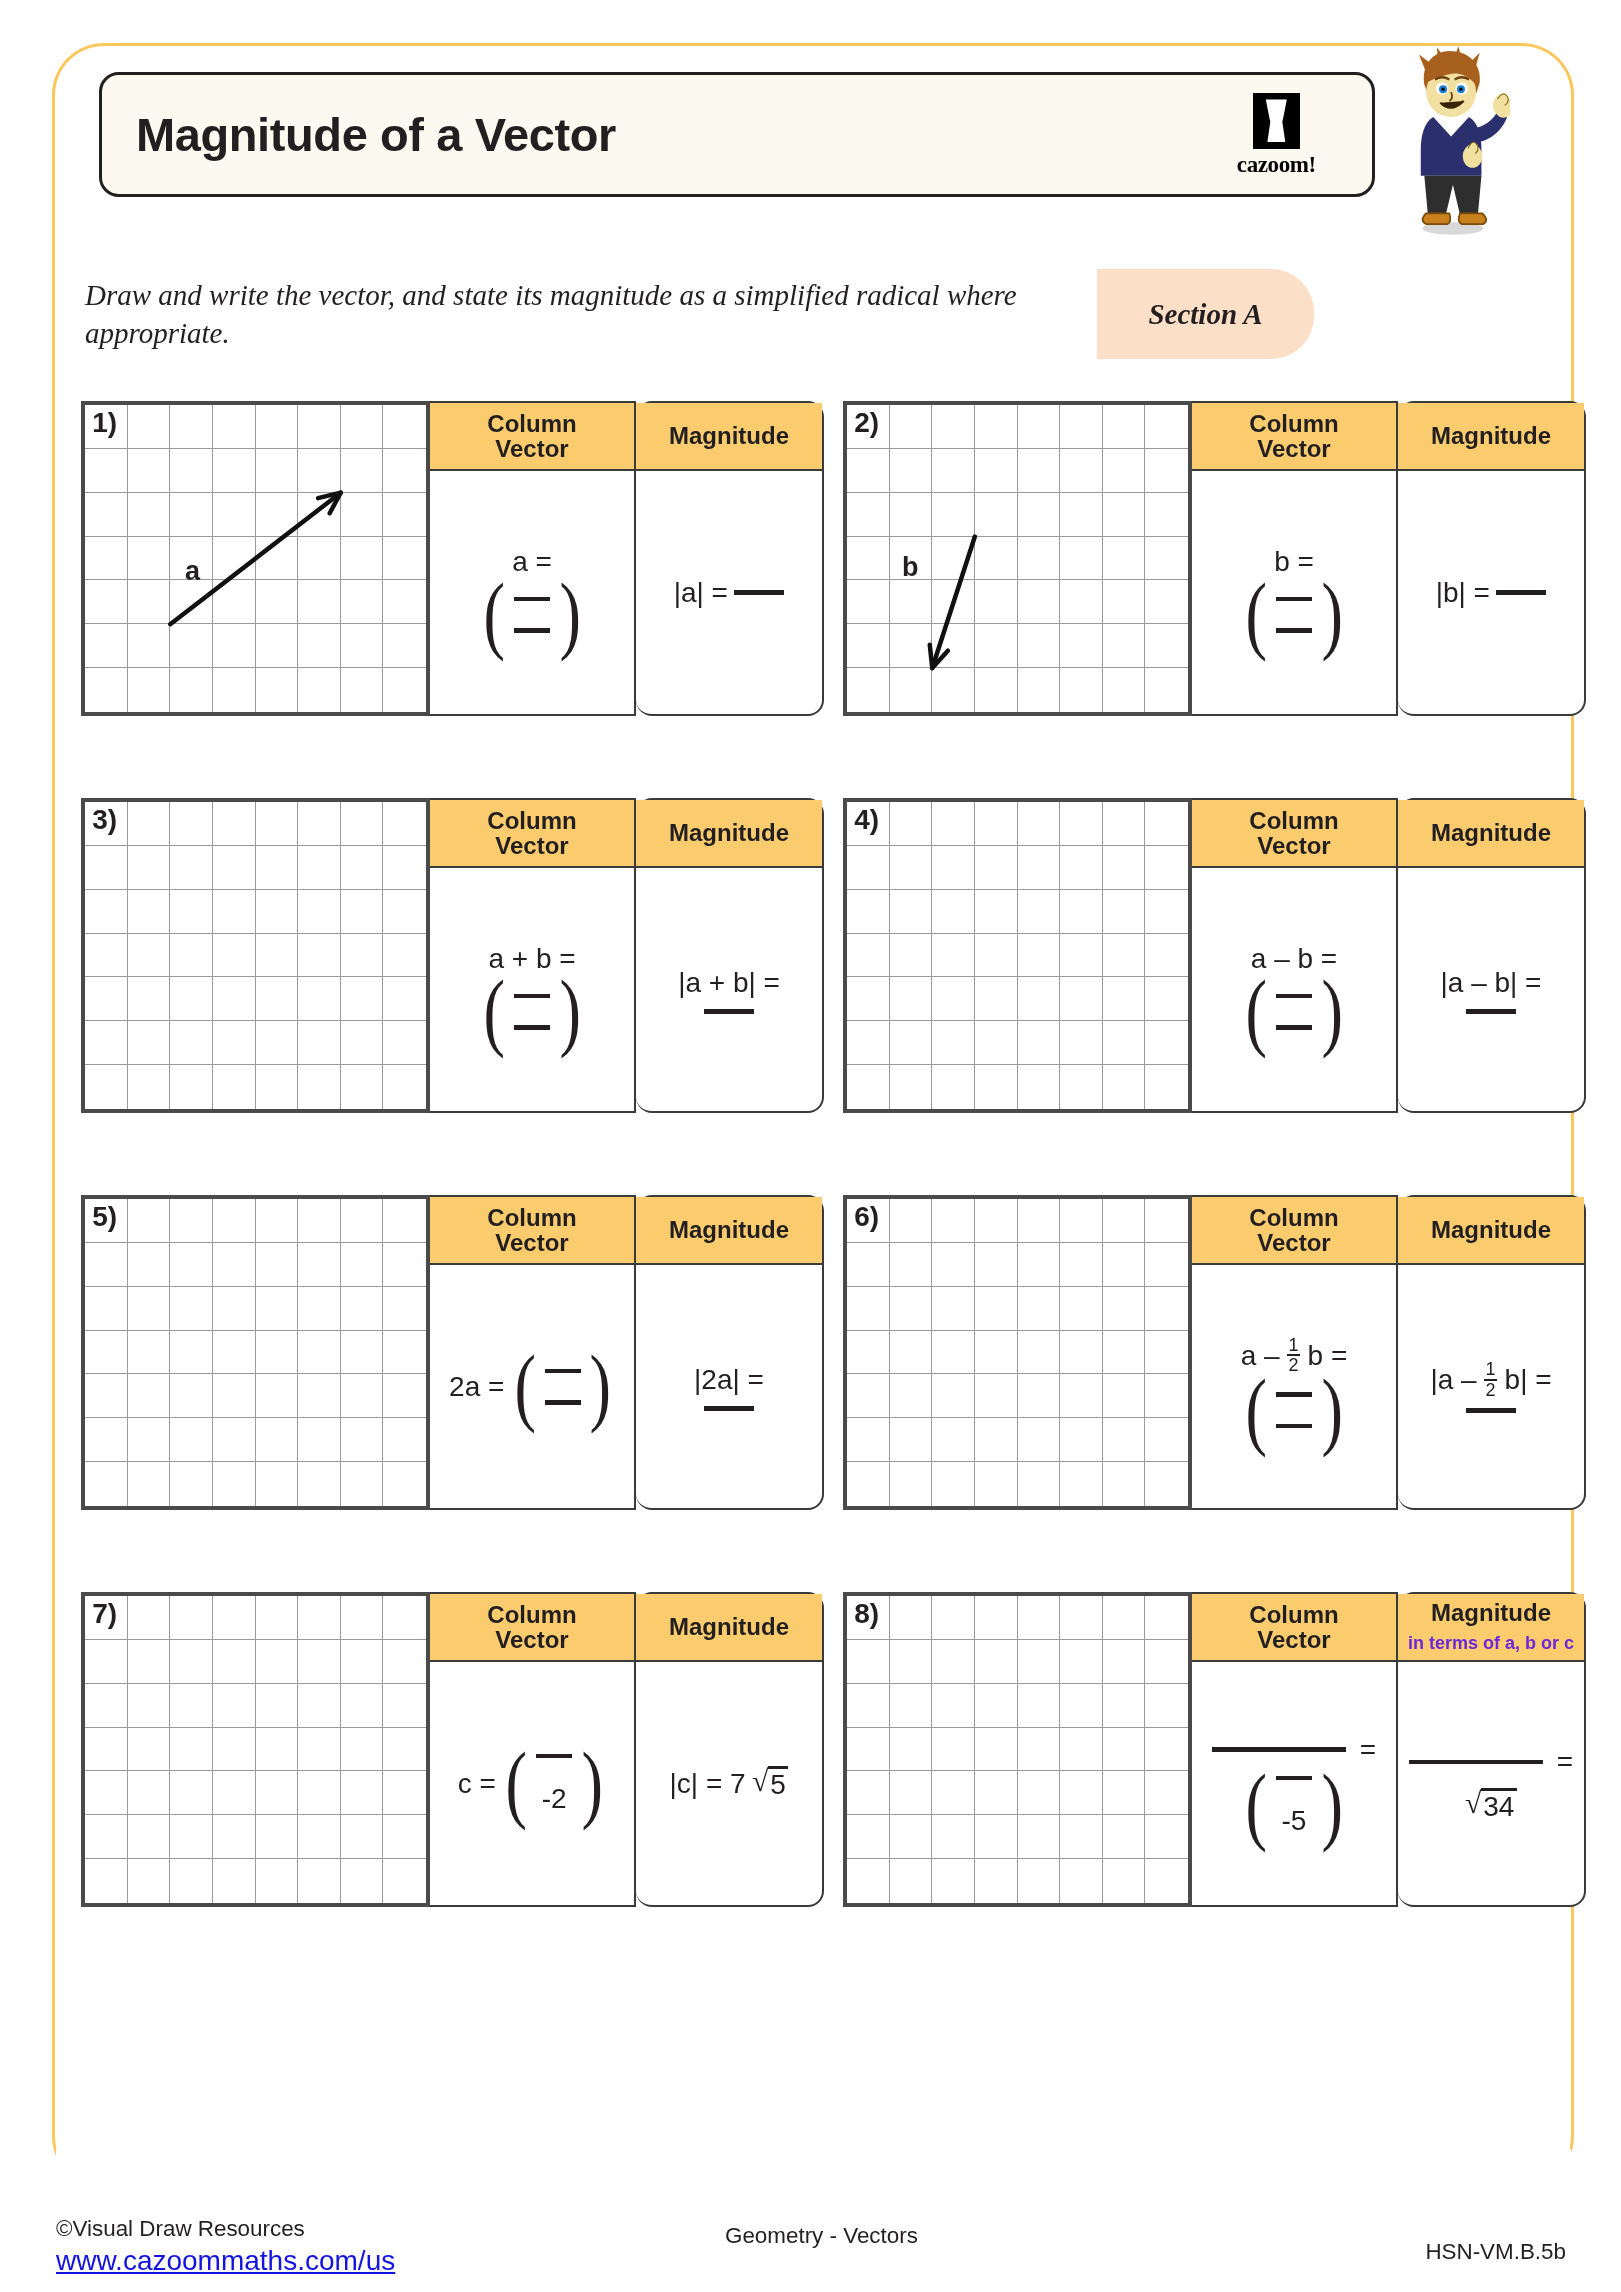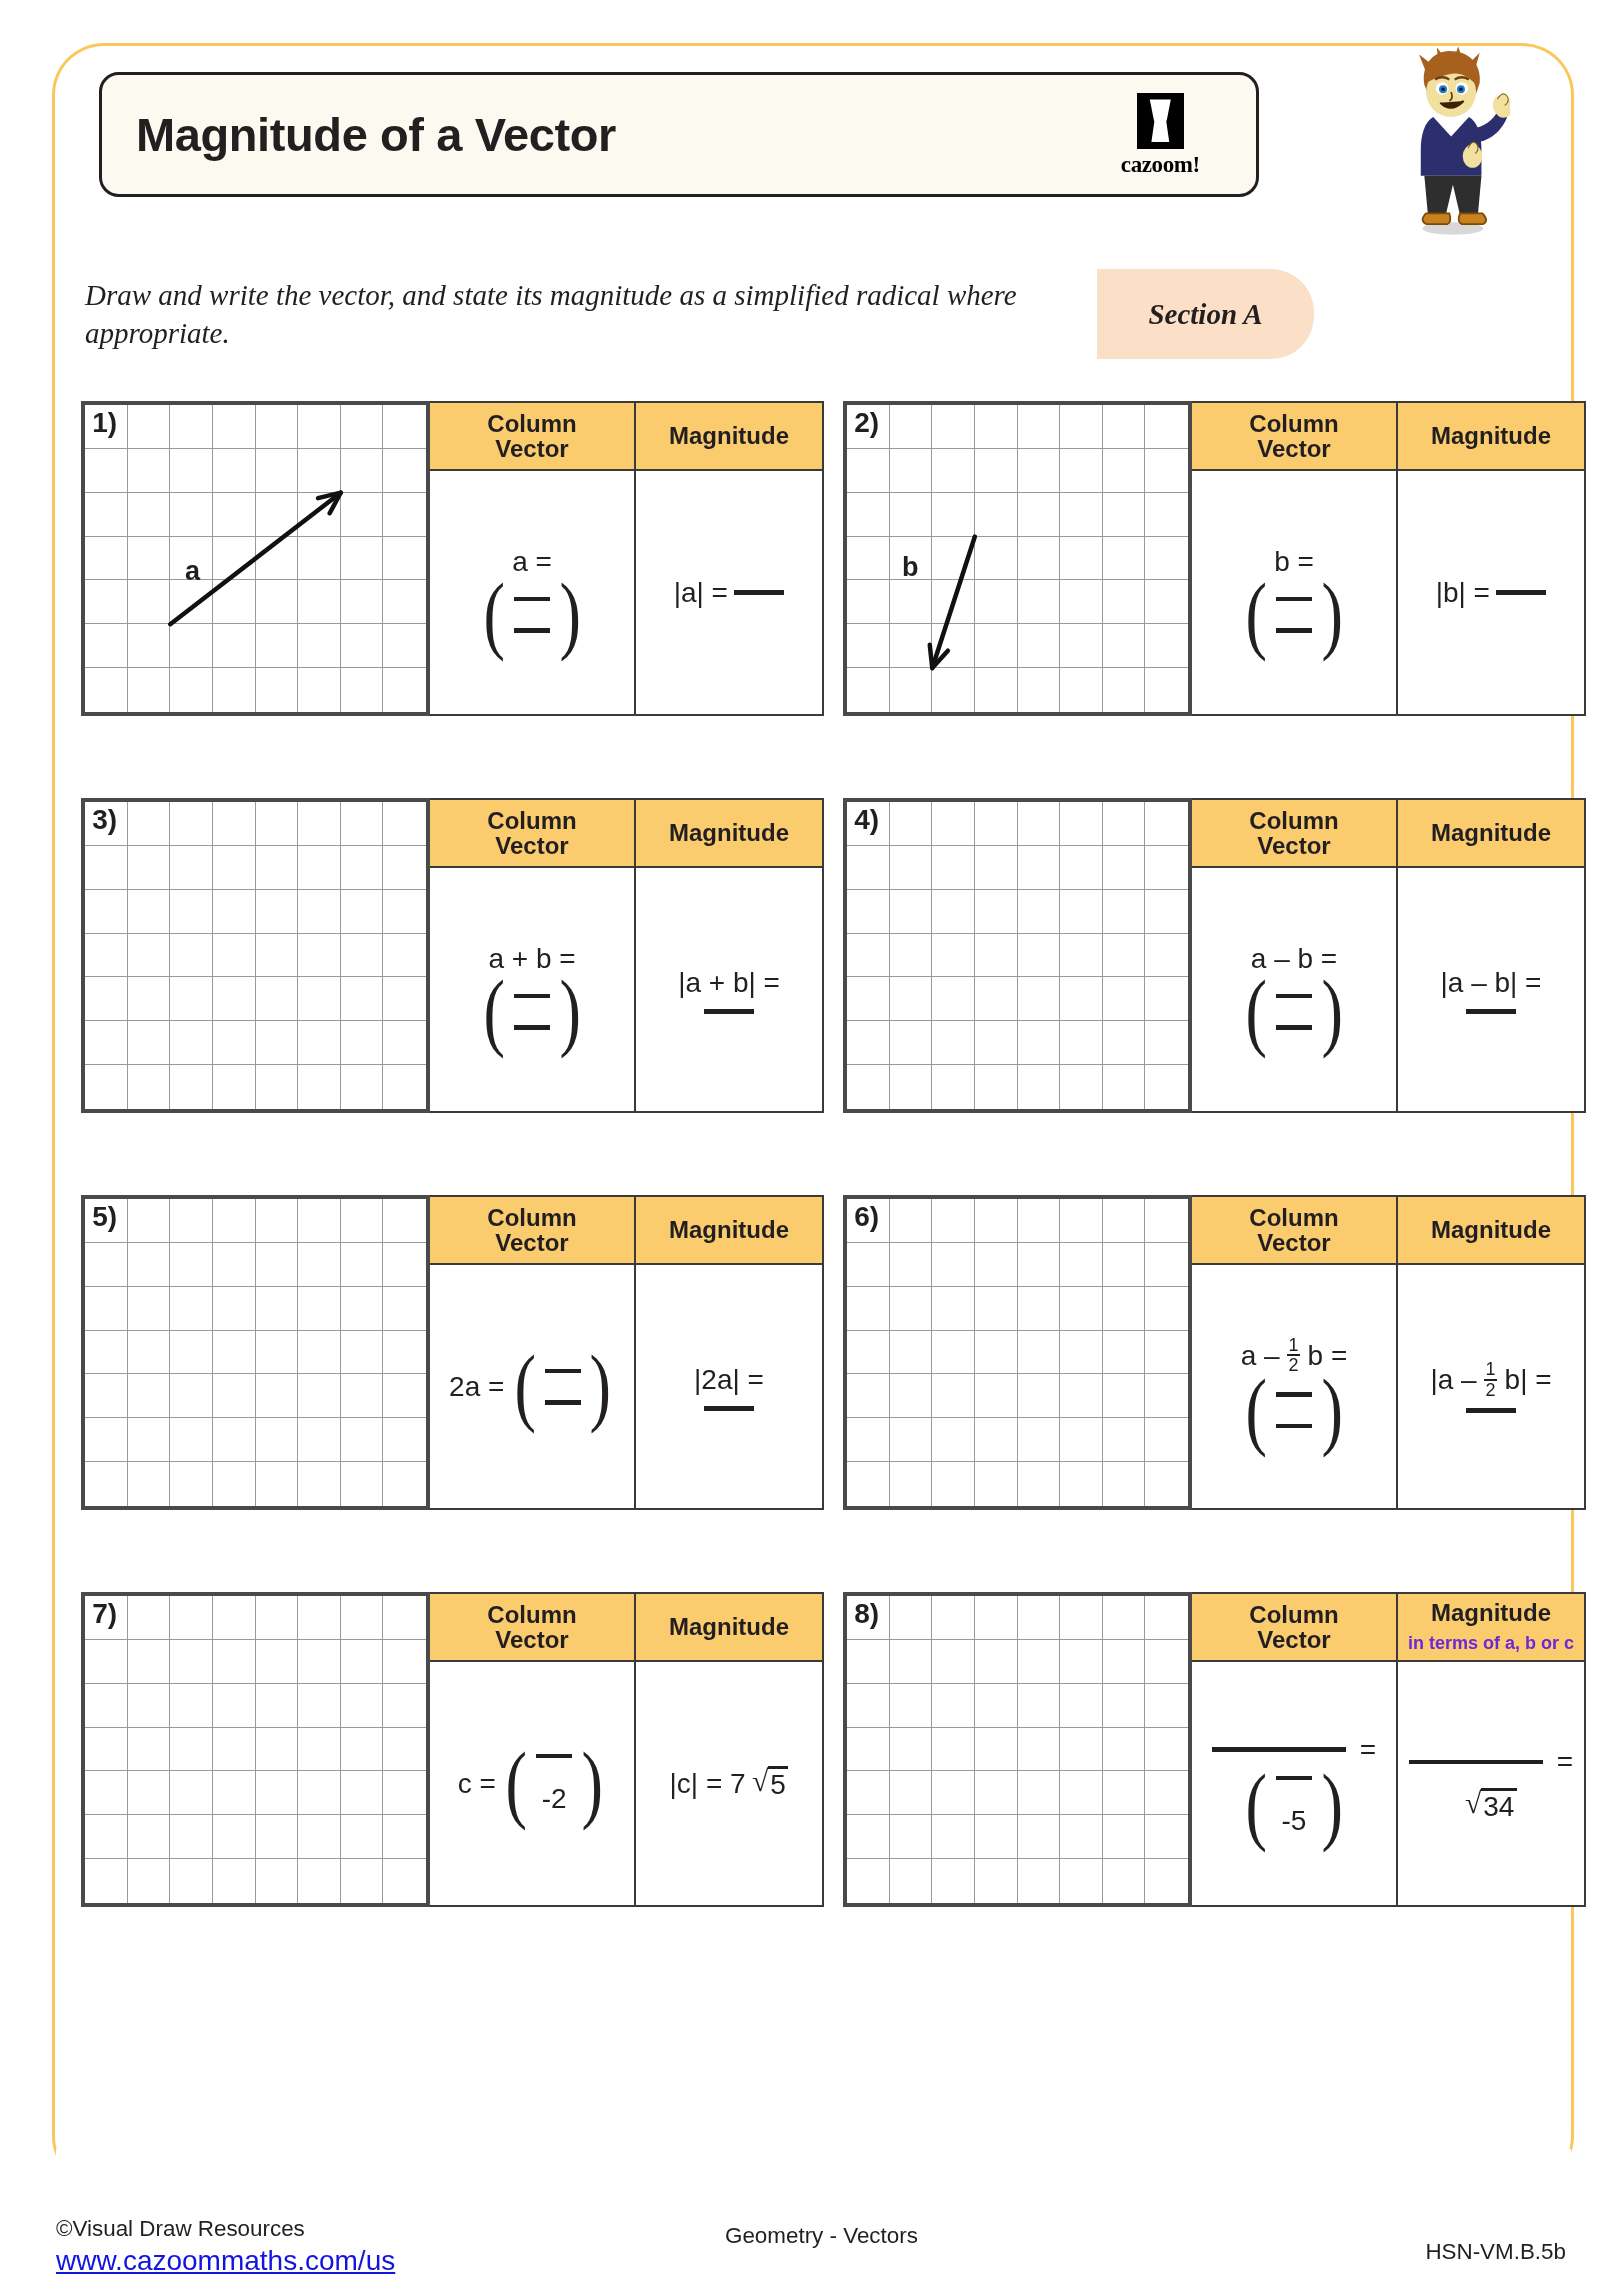--- a/index.html
+++ b/index.html
@@ -30,21 +30,21 @@
     position: absolute;
     left: 56px; top: 2149px;
     width: 1515px; height: 45px;
     background: #ffffff;
   }
 
   
   #title-box {
     position: absolute;
     left: 99px; top: 72px;
-    width: 1160px; height: 125px;
+    width: 1276px; height: 125px;
     background: #FCFAF0;
     border: 3.6px solid #231F20;
     border-radius: 19.7px;
     display: flex; align-items: center;
   }
   #title-text {
     margin-left: 34px;
     font-size: 47px;
     font-weight: bold;
     color: #231F20;
@@ -155,21 +155,21 @@
   }
 
   .col-pane {
     border: 2.7px solid #3a3a3a;
     border-left: none;
     display: flex; flex-direction: column;
     background: #fff;
     justify-content: space-between;
   }
   .pane-cv { width: 206px; flex: none; }
-  .pane-mag { width: 188px; flex: none; }
+  .pane-mag { width: 188px; flex: none; border-radius: 16px; }
 
   .pane-head {
     background: #FACC6E;
     border-bottom: 2.7px solid #3a3a3a;
     height: 68px;
     display: flex; flex-direction: column;
     align-items: center; justify-content: center;
     text-align: center;
     padding: 1.8px 3.6px;
   }

